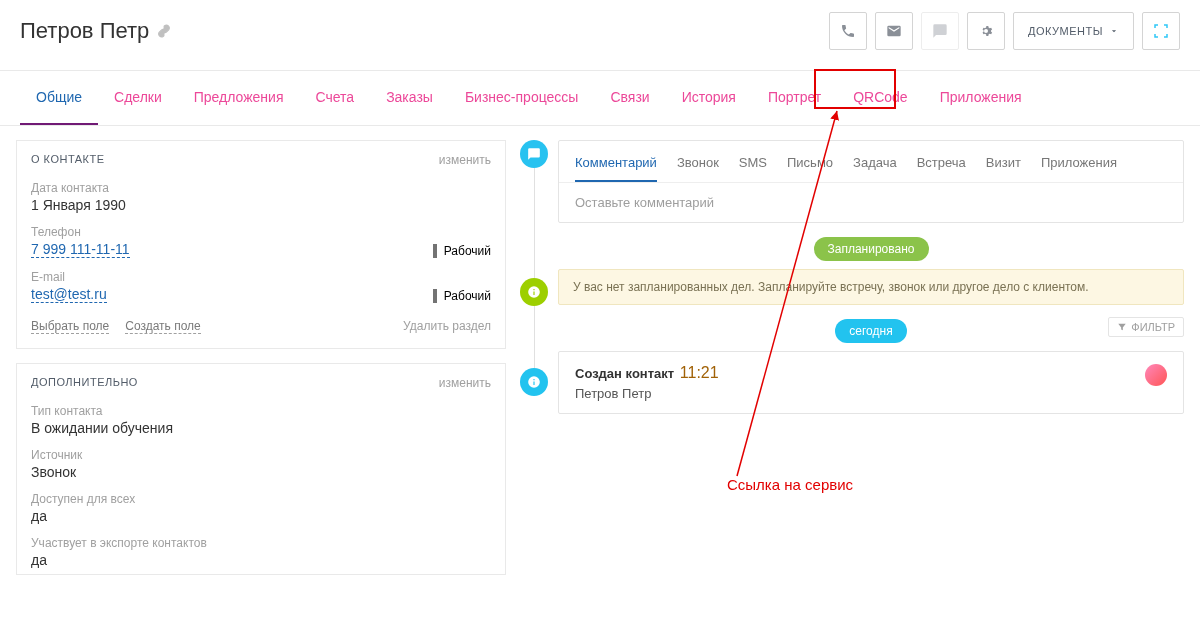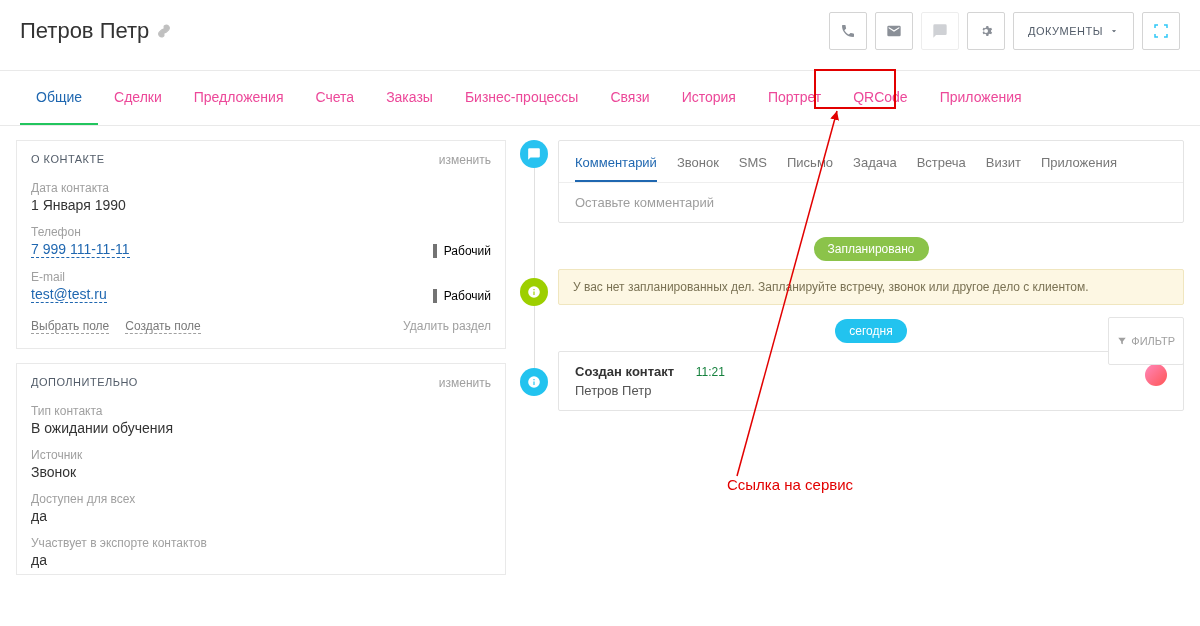--- a/index.html
+++ b/index.html
@@ -9,21 +9,21 @@
 .page-title { font-size: 22px; font-weight: 300; color: #333; display: flex; align-items: center; gap: 8px; }
 .link-icon { color: #c0c0c0; font-size: 14px; }
 .header-actions { display: flex; gap: 8px; align-items: center; }
 .icon-btn { width: 38px; height: 38px; border: 1px solid #d4d4d4; background: #fff; display: flex; align-items: center; justify-content: center; cursor: pointer; color: #8a8f97; border-radius: 2px; }
 .icon-btn.disabled { opacity: 0.4; }
 .docs-btn { height: 38px; padding: 0 14px; border: 1px solid #d4d4d4; background: #fff; cursor: pointer; font-size: 11px; letter-spacing: 0.5px; color: #525c69; border-radius: 2px; display: flex; align-items: center; gap: 6px; }
 .scan-btn { width: 38px; height: 38px; border: 1px solid #d4d4d4; background: #fff; cursor: pointer; color: #2fc7f7; border-radius: 2px; display:flex; align-items:center; justify-content:center; }
 
 .tabs { display: flex; padding: 0 20px; border-bottom: 1px solid #e9e9e9; gap: 0; }
 .tab { padding: 18px 16px; cursor: pointer; color: #ec4899; font-size: 14px; white-space: nowrap; }
-.tab.active { color: #1f67b0; border-bottom: 2px solid #22c55e; }
+.tab.active { color: #1f67b0; border-bottom: 2px solid #701a75; }
 
 .main { display: flex; padding: 14px 16px; gap: 14px; align-items: flex-start; }
 .sidebar { width: 490px; display: flex; flex-direction: column; gap: 14px; }
 .panel { border: 1px solid #e9e9e9; background: #fff; }
 .panel-head { display: flex; justify-content: space-between; padding: 12px 14px 8px; font-size: 11px; letter-spacing: 0.5px; color: #525c69; }
 .panel-head .edit { color: #a0a0a0; font-size: 12px; cursor: pointer; letter-spacing: 0; }
 .field { padding: 6px 14px; }
 .field-label { font-size: 12px; color: #a0a0a0; margin-bottom: 2px; }
 .field-value { font-size: 14px; color: #333; }
 .field-row { display: flex; justify-content: space-between; align-items: flex-end; }
@@ -45,27 +45,27 @@
 .comment-box { border:1px solid #e4e4e4; background:#fff; border-radius:2px; }
 .comment-tabs { display:flex; padding: 0 16px; border-bottom:1px solid #eee; gap:20px; }
 .ctab { padding: 14px 0 10px; font-size:13px; color:#777; cursor:pointer; }
 .ctab.active { color:#1f67b0; border-bottom:2px solid #1f67b0; }
 .comment-input { padding: 12px 16px; color:#9e9e9e; font-size:13px; }
 
 .badge-row { display:flex; justify-content:center; padding: 14px 0 8px; position:relative; }
 .badge { padding: 5px 14px; border-radius: 12px; color:#fff; font-size:12px; }
 .badge.green { background:#8bc34a; }
 .badge.blue { background:#22c3ef; }
-.filter { position:absolute; right:0; top:12px; color:#a0a0a0; font-size:11px; display:flex; align-items:center; gap:4px; cursor:pointer; border:1px solid #e4e4e4; padding:17px 8px; border-radius:2px; background:#fff; }
+.filter { position:absolute; right:0; top:12px; color:#a0a0a0; font-size:11px; display:flex; align-items:center; gap:4px; cursor:pointer; border:1px solid #e4e4e4; padding:3px 8px; border-radius:2px; background:#fff; }
 
 .info-block { background:#fdf7e3; border:1px solid #f0e6bf; padding:10px 14px; font-size:12px; color:#7a7254; border-radius:2px; }
 
 .card { border:1px solid #e4e4e4; background:#fff; padding:12px 16px; display:flex; justify-content:space-between; align-items:flex-start; border-radius:2px; }
 .card-body { font-size:13px; color:#333; }
-.card-body .time { color:#15803d; font-size:12px; margin-left:18px; }
+.card-body .time { color:#a16207; font-size:16px; margin-left:2px; }
 .card-body .sub { color:#555; margin-top:4px; }
 .avatar { width:22px; height:22px; border-radius:50%; background:linear-gradient(135deg,#f8b,#f55); }
 
 
 .annot-box { position:absolute; border:2px solid #e20000; pointer-events:none; }
 .annot-arrow { position:absolute; pointer-events:none; }
 .annot-text { position:absolute; color:#e20000; font-size:15px; pointer-events:none; }
 
 svg { display:block; }
 </style>

